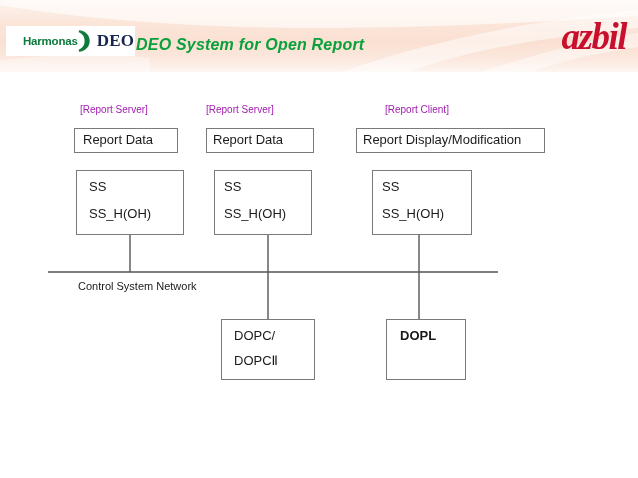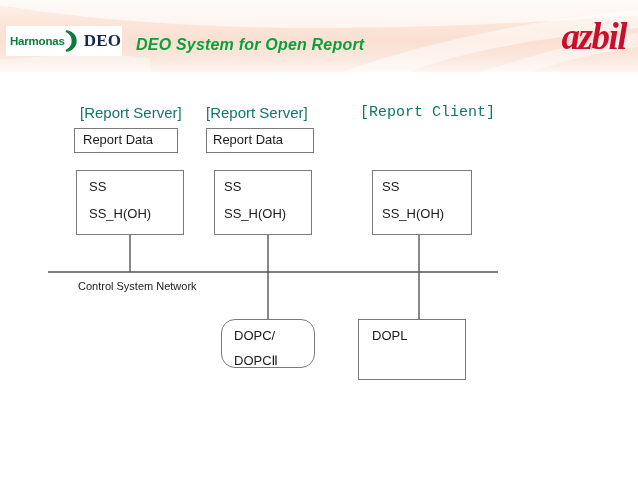--- a/index.html
+++ b/index.html
@@ -41,20 +41,21 @@
   #harmonas-logo {
     position: absolute;
     left: 6px;
     top: 26px;
     width: 116px;
     height: 30px;
     background: #ffffff;
     display: flex;
     align-items: center;
     z-index: 4;
+    padding-left: 13px;
   }
   #harmonas-word {
     font-family: "Liberation Sans", sans-serif;
     font-size: 11.5px;
     font-weight: bold;
     color: #0d7a3c;
     letter-spacing: -0.2px;
     margin-left: 4px;
   }
   #harmonas-arc {
@@ -113,22 +114,22 @@
   #diagram-svg {
     position: absolute;
     left: 0; top: 0;
     width: 638px;
     height: 402px;
   }
 
   .node-label {
     position: absolute;
     font-family: "Liberation Sans", sans-serif;
-    font-size: 15px;
-    color: #0f766e;
+    font-size: 10px;
+    color: #a21caf;
     white-space: nowrap;
   }
 
   .box {
     position: absolute;
     border: 1px solid #7a7a7a;
     background: #ffffff;
     box-sizing: border-box;
   }
   .box-text {
@@ -204,32 +205,35 @@
 
   <div class="box" style="left:206px; top:52px; width:108px; height:25px;">
     <span class="box-text" style="left:6px; top:3px;">Report Data</span>
   </div>
 
   <div class="box" style="left:214px; top:94px; width:98px; height:65px;">
     <span class="box-text" style="left:9px; top:8px;">SS</span>
     <span class="box-text" style="left:9px; top:35px;">SS_H(OH)</span>
   </div>
 
-  <div class="node-label" style="left:360px; top:28px;font-family:Liberation Mono, monospace;">[Report Client]</div>
-
+  <div class="node-label" style="left:385px; top:28px;">[Report Client]</div>
+
+  <div class="box" style="left:356px; top:52px; width:189px; height:25px;">
+    <span class="box-text" style="left:6px; top:3px;">Report Display/Modification</span>
+  </div>
 
   <div class="box" style="left:372px; top:94px; width:100px; height:65px;">
     <span class="box-text" style="left:9px; top:8px;">SS</span>
     <span class="box-text" style="left:9px; top:35px;">SS_H(OH)</span>
   </div>
 
   <div class="net-label" style="left:78px; top:204px;">Control System Network</div>
 
-  <div class="box" style="left:221px; top:243px; width:94px; height:49px;border-radius:14px;">
+  <div class="box" style="left:221px; top:243px; width:94px; height:61px;">
     <span class="box-text" style="left:12px; top:8px;">DOPC/</span>
     <span class="box-text" style="left:12px; top:33px;">DOPCⅡ</span>
   </div>
 
-  <div class="box" style="left:358px; top:243px; width:108px; height:61px;">
+  <div class="box" style="left:386px; top:243px; width:80px; height:61px;font-weight:bold;">
     <span class="box-text" style="left:13px; top:8px;">DOPL</span>
   </div>
 
 </div>
 
 </body></html>

